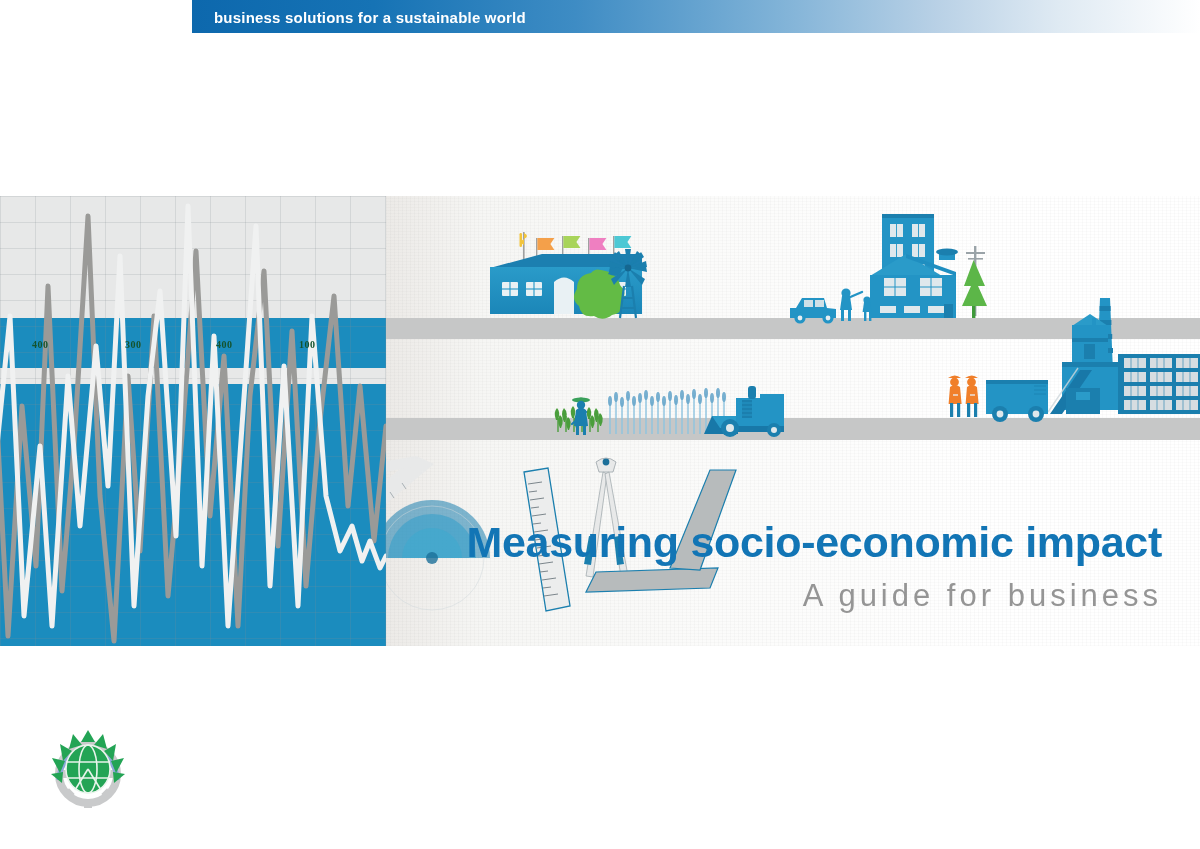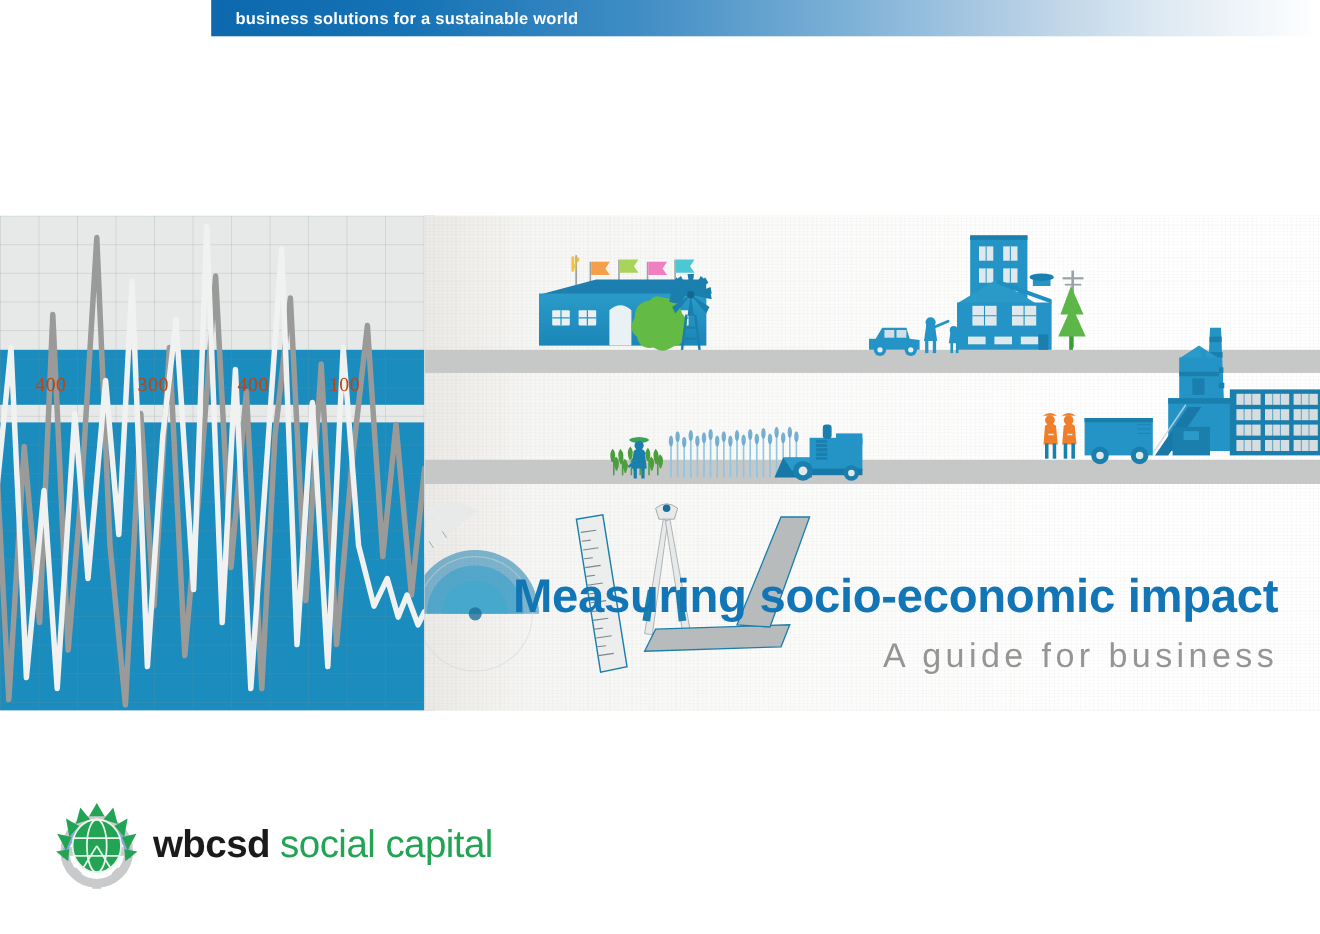--- a/index.html
+++ b/index.html
@@ -53,24 +53,24 @@
     width: 100%; height: 100%;
     background-image:
       linear-gradient(to right, rgba(130,140,145,0.20) 1px, transparent 1px),
       linear-gradient(to bottom, rgba(130,140,145,0.20) 1px, transparent 1px);
     background-size: 35px 26px;
   }
   #chart-svg { position: absolute; left: 0; top: 0; }
   .axis-label {
     position: absolute;
     top: 143px;
-    color: #c2410c;
+    color: #14532d;
     font-family: "Liberation Serif", serif;
-    font-size: 18px;
-    font-weight: normal;
+    font-size: 10px;
+    font-weight: bold;
     letter-spacing: 0.5px;
   }
   #chart-right-edge {
     position: absolute;
     left: 386px; top: 196px;
     width: 9px; height: 450px;
     background: #c3c4c4;
   }
 
   
@@ -588,16 +588,13 @@
       <g stroke="#e9f5ec" stroke-width="1.6" fill="none">
         <ellipse cx="43" cy="43" rx="22" ry="24"></ellipse>
         <ellipse cx="43" cy="43" rx="9" ry="24"></ellipse>
         <path d="M21 36 h44"></path>
         <path d="M22 52 h42"></path>
         <path d="M43 43 L30 64"></path>
         <path d="M43 43 L56 64"></path>
       </g>
     </g>
   </svg>
-  <div id="logo-wordmark">
-    <span id="logo-word-wbcsd">wbcsd</span><span id="logo-word-social"> social capital</span>
-  </div>
 </div>
 
 </body></html>

